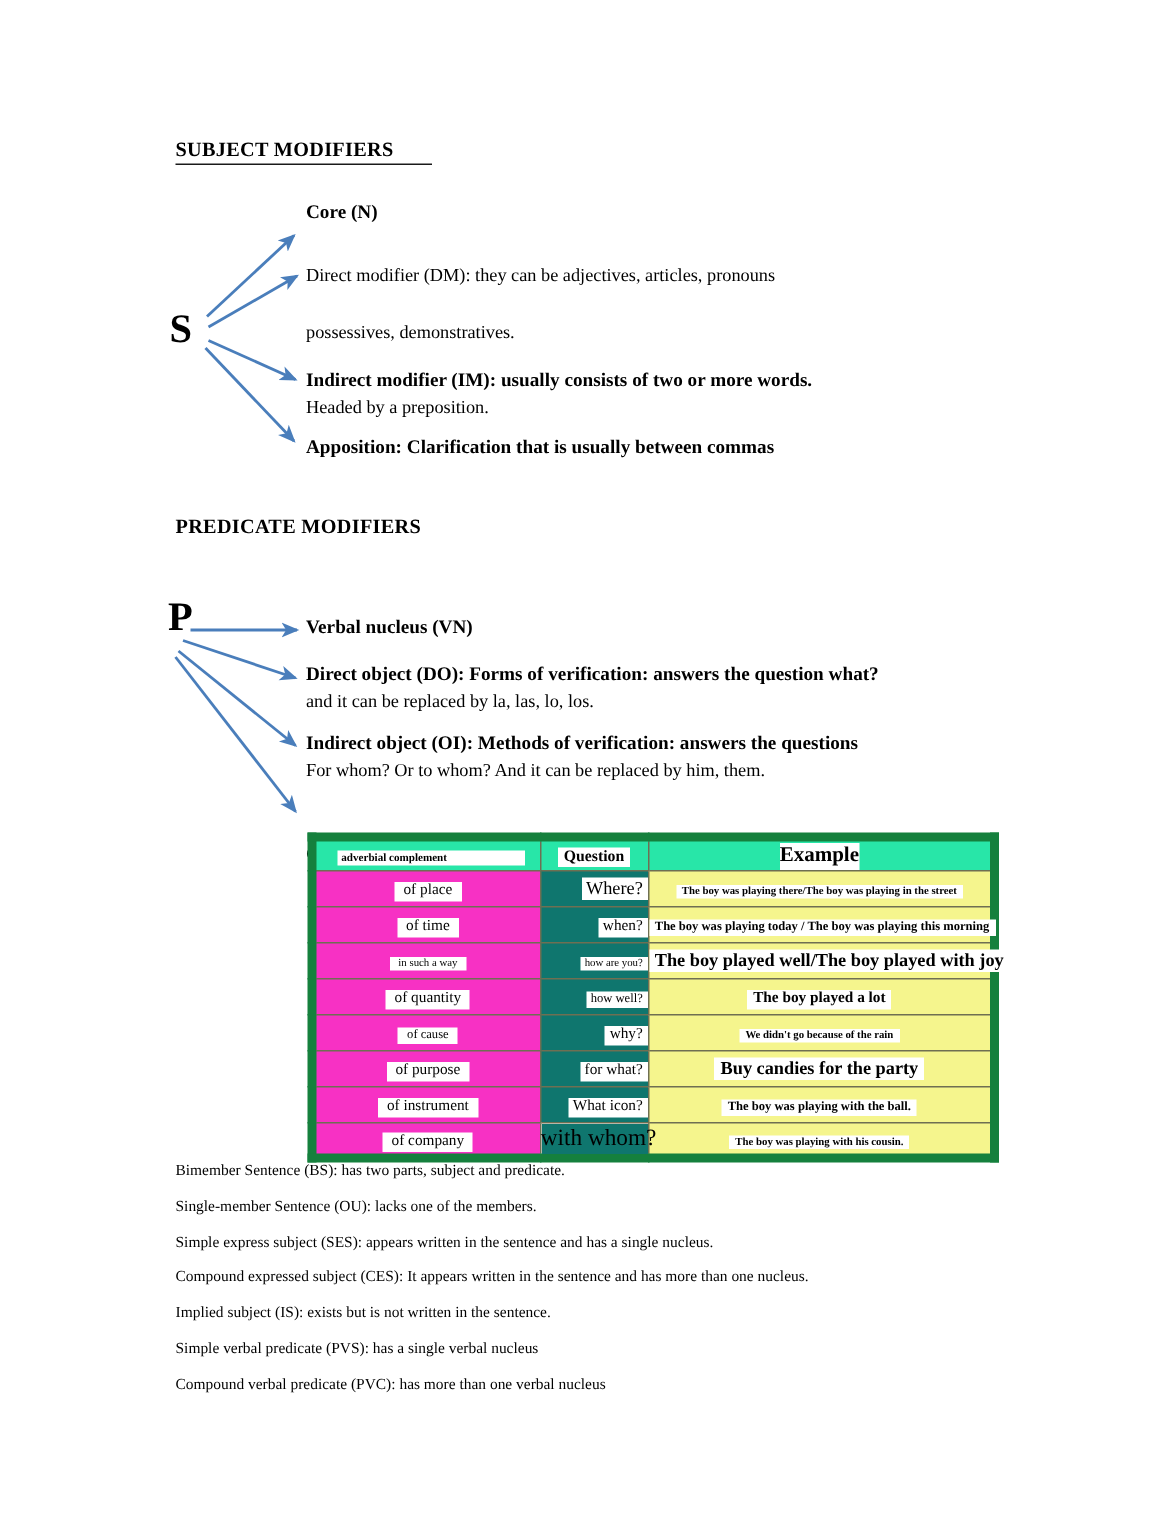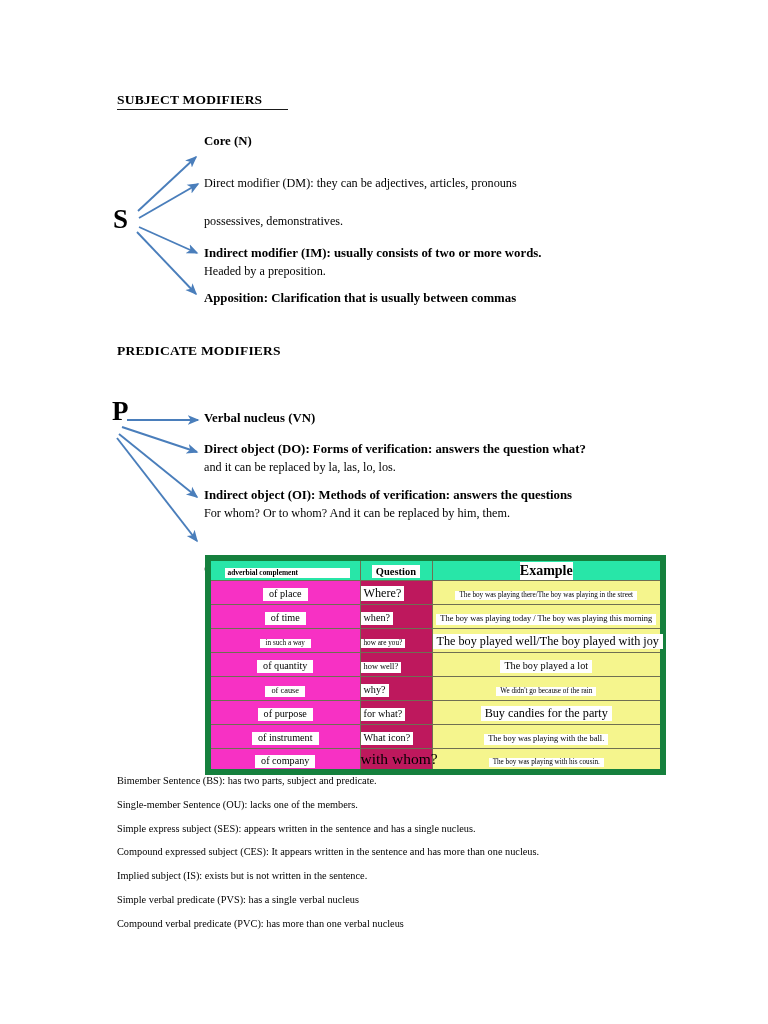--- a/index.html
+++ b/index.html
@@ -136,26 +136,26 @@
     padding: 0 4px;
   }
   .hdr-ex { text-align: center; }
   .hdr-ex .chip {
     font-size: 14px;
     padding: 0 0;
   }
 
   
   .c-adv { background: #f731c4; text-align: center; }
-  .c-q   { background: #be185d; text-align: left; }
+  .c-q   { background: #0f766e; text-align: right; }
   .c-ex  { background: #f5f58d; text-align: center; }
 
   .c-adv .chip { padding: 0 6px; }
   .c-q   .chip { padding: 0 3px; }
-  .c-ex  .chip { padding: 0 4px; }
+  .c-ex  .chip { padding: 0 4px; font-weight: bold; }
 
   
   .fs-xs   { font-size: 7.2px; }
   .fs-sm   { font-size: 8.4px; }
   .fs-md   { font-size: 10.2px; }
   .fs-lg   { font-size: 12.2px; }
 
   .row-h { height: 24px; }
 
   

